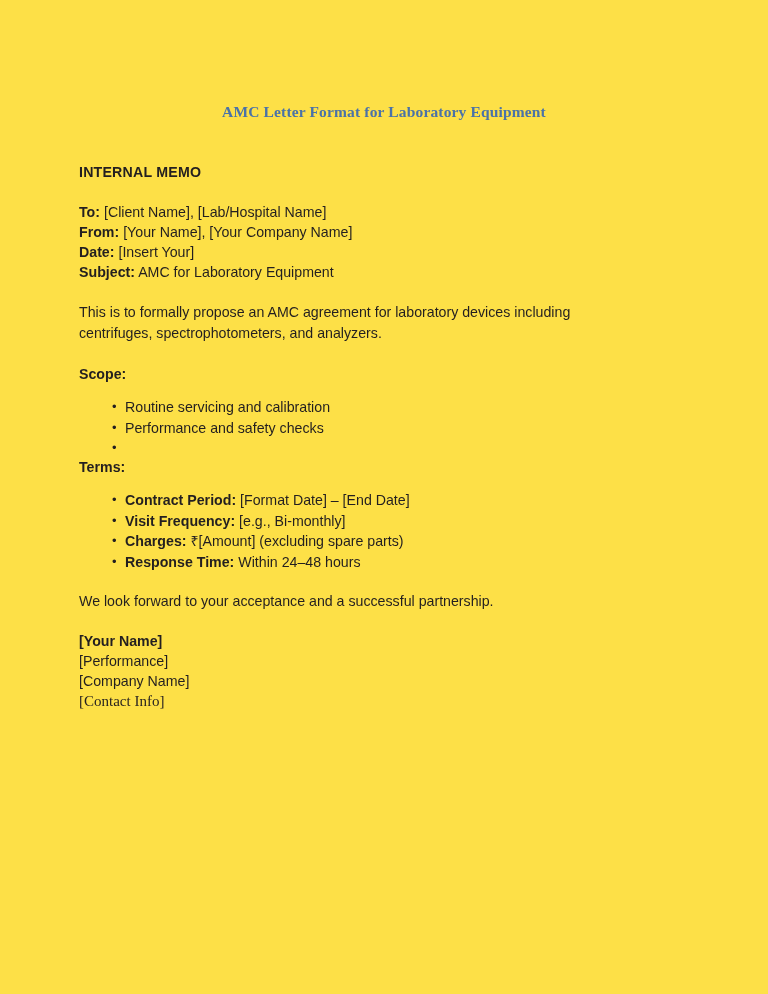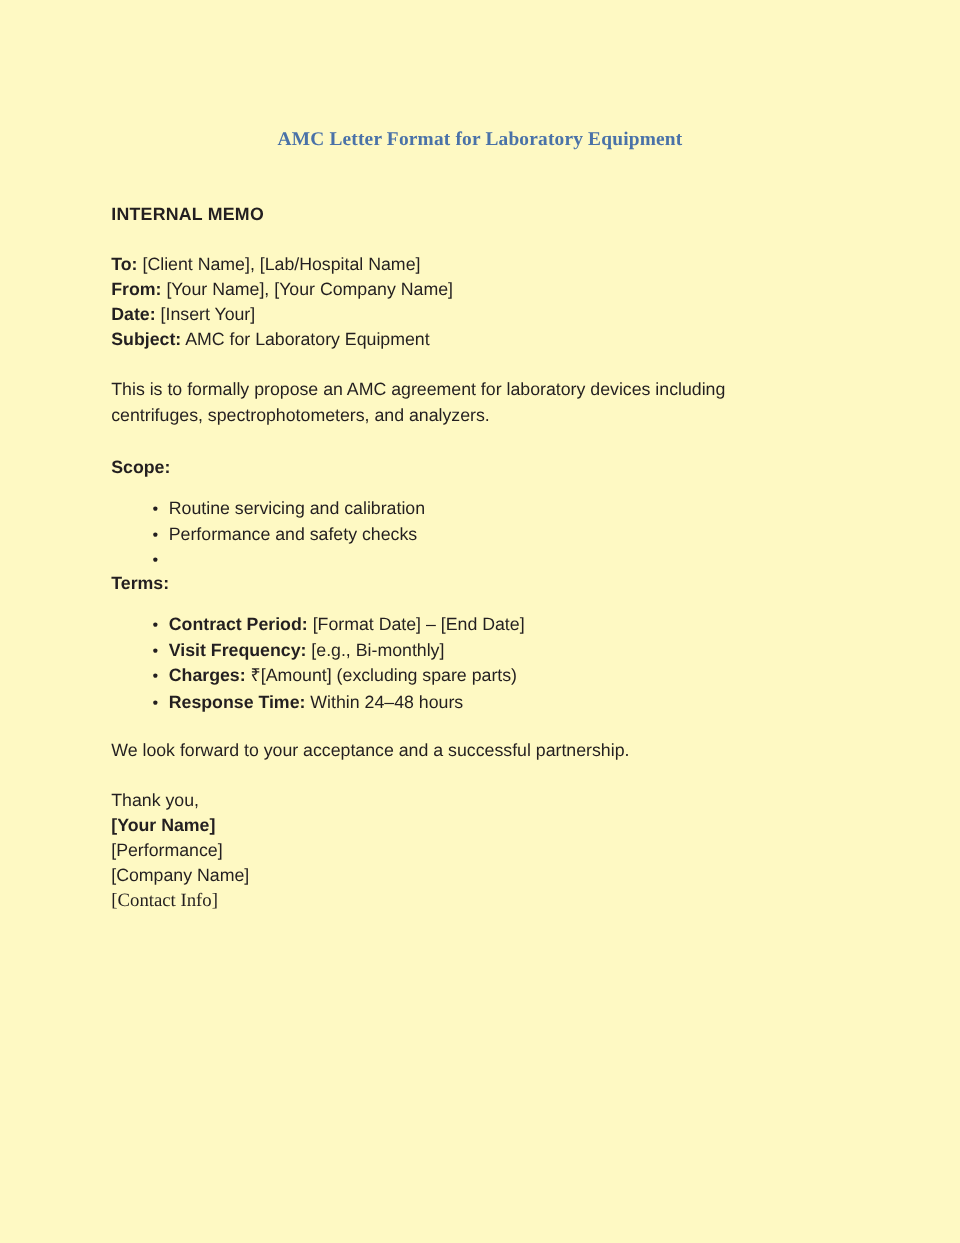--- a/index.html
+++ b/index.html
@@ -15,42 +15,42 @@
     color: #231f20;
     -webkit-font-smoothing: antialiased;
   }
 
   .page {
     position: absolute;
     left: 0;
     top: 0;
     width: 768px;
     height: 994px;
-    background: #fef9c3;
+    background: #fde047;
     overflow: hidden;
   }
 
   
   .doc-title {
     position: absolute;
     left: 0;
     top: 103px;
     width: 768px;
     text-align: center;
     font-family: "Liberation Serif", serif;
     font-weight: bold;
     font-size: 15.5px;
     letter-spacing: 0.15px;
     color: #4a72a8;
   }
 
   
   .content {
     position: absolute;
-    left: 89px;
+    left: 79px;
     top: 162px;
     width: 528px;
     font-size: 14.2px;
     line-height: 20px;
   }
 
   .memo-heading {
     font-weight: bold;
     font-size: 14.2px;
     letter-spacing: 0.2px;
@@ -194,21 +194,20 @@
       <li>
         <span class="bullet-dot">•</span>
         <span class="term-label">Response Time:</span>
         <span>Within 24–48 hours</span>
       </li>
     </ul>
 
     <p class="closing">We look forward to your acceptance and a successful partnership.</p>
 
     <div class="signature">
-      <p class="sig-line">Thank you,</p>
       <p class="sig-line sig-name">[Your Name]</p>
       <p class="sig-line">[Performance]</p>
       <p class="sig-line">[Company Name]</p>
       <p class="sig-line sig-contact">[Contact Info]</p>
     </div>
 
   </div>
 </div>
 
 </body></html>

